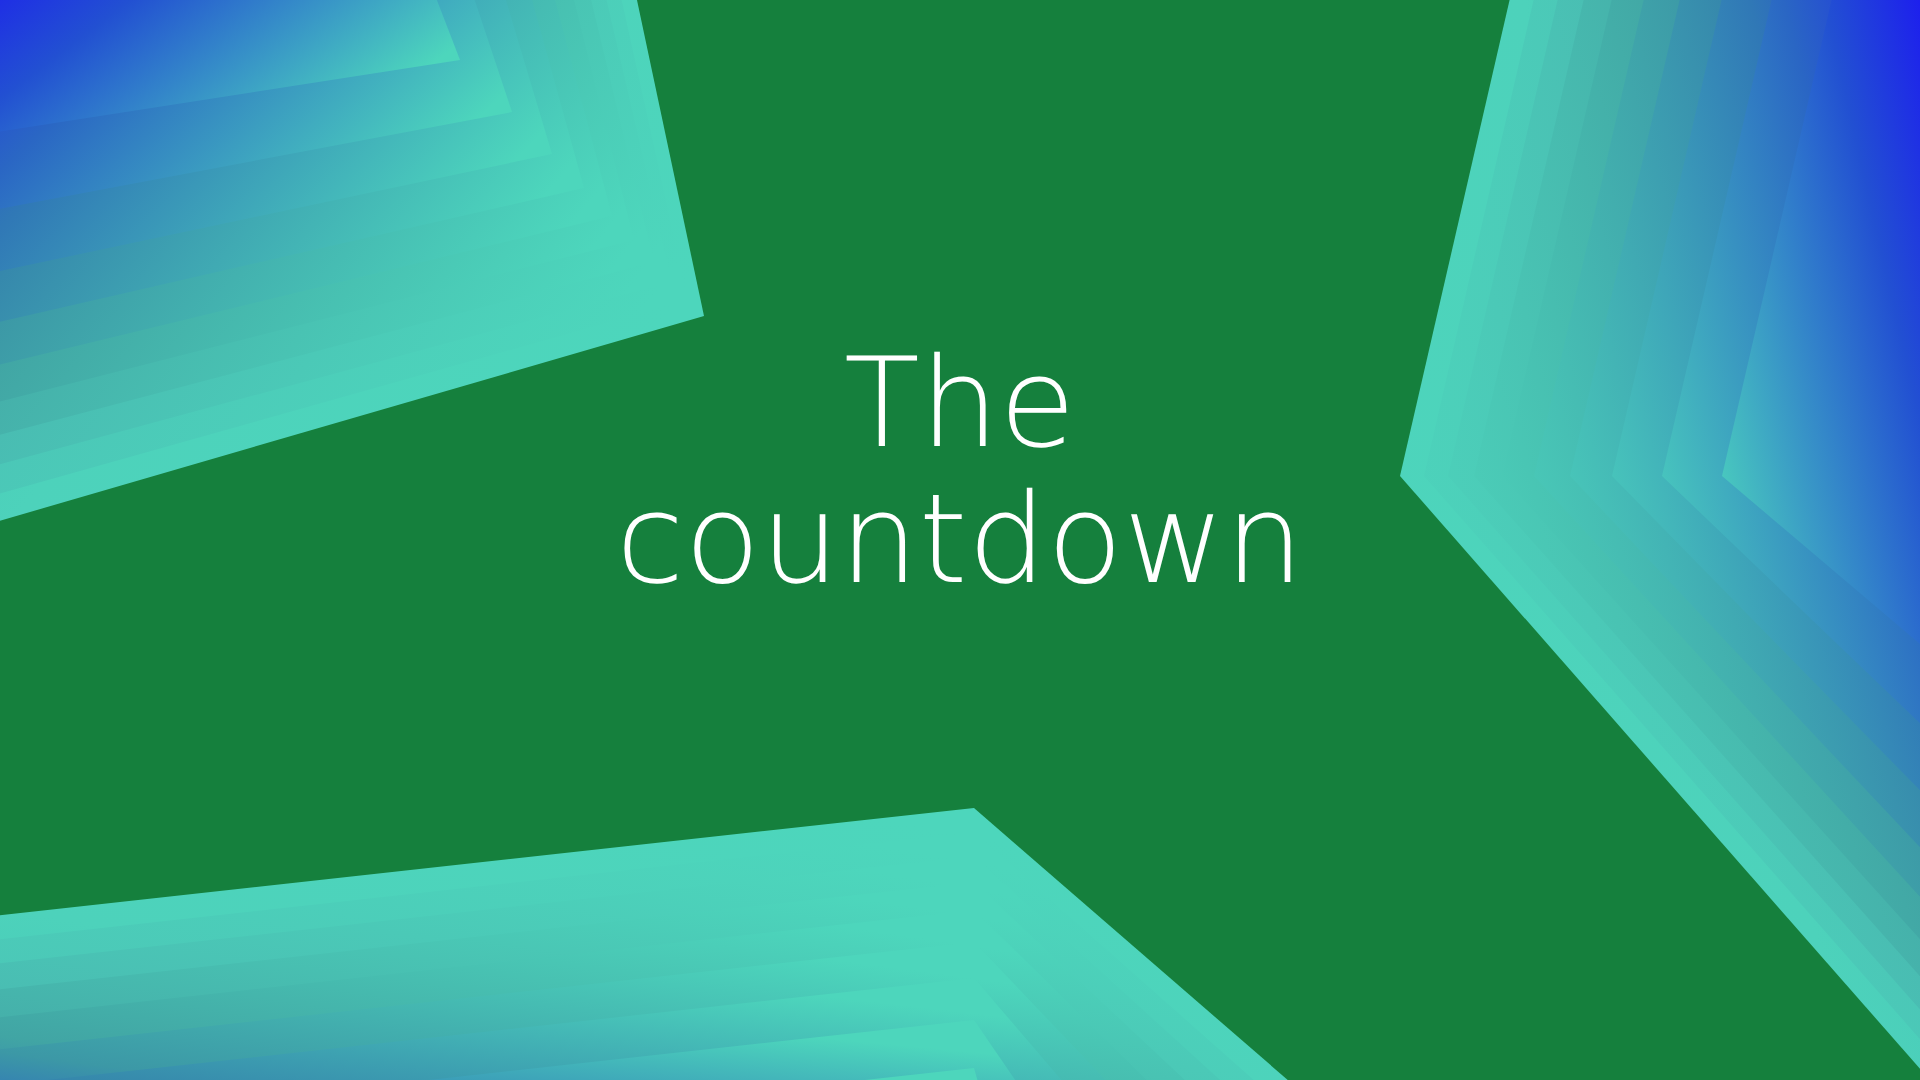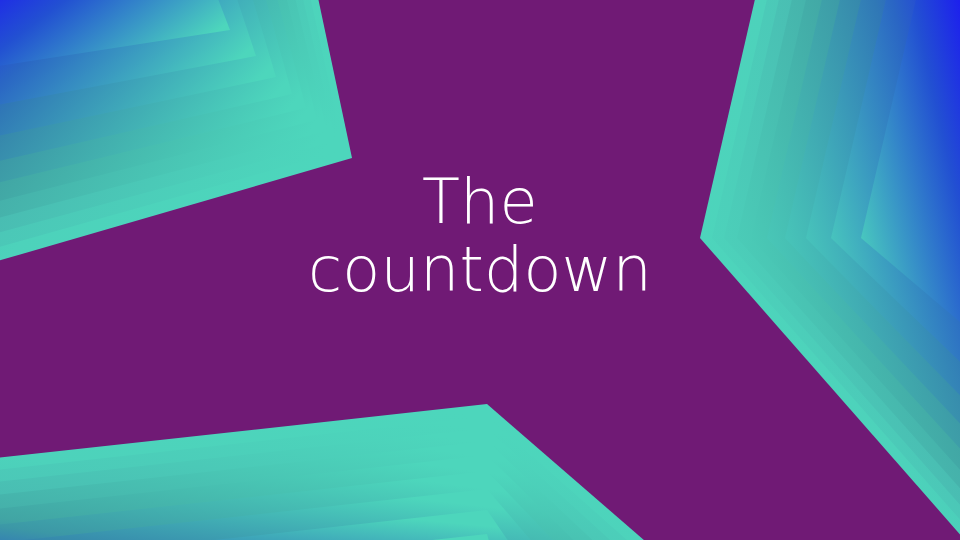--- a/index.html
+++ b/index.html
@@ -51,21 +51,21 @@
     -webkit-font-smoothing: antialiased;
   }
   #headline .ln {
     display: block;
     white-space: nowrap;
   }
 </style>
 </head>
 <body>
 
-<div id="stage" style="background: #701a75;">
+<div id="stage" style="background: #15803d;">
 
   <div class="chev-group">
     <div class="chev">
       <svg viewBox="0 0 960 540" preserveAspectRatio="none">
         <defs>
           <linearGradient id="tlA" x1="0" y1="0" x2="1" y2="0.55">
             <stop offset="0" stop-color="#1a00ff"></stop>
             <stop offset="0.45" stop-color="#2250d2"></stop>
             <stop offset="1" stop-color="#4dd6bc"></stop>
           </linearGradient>

